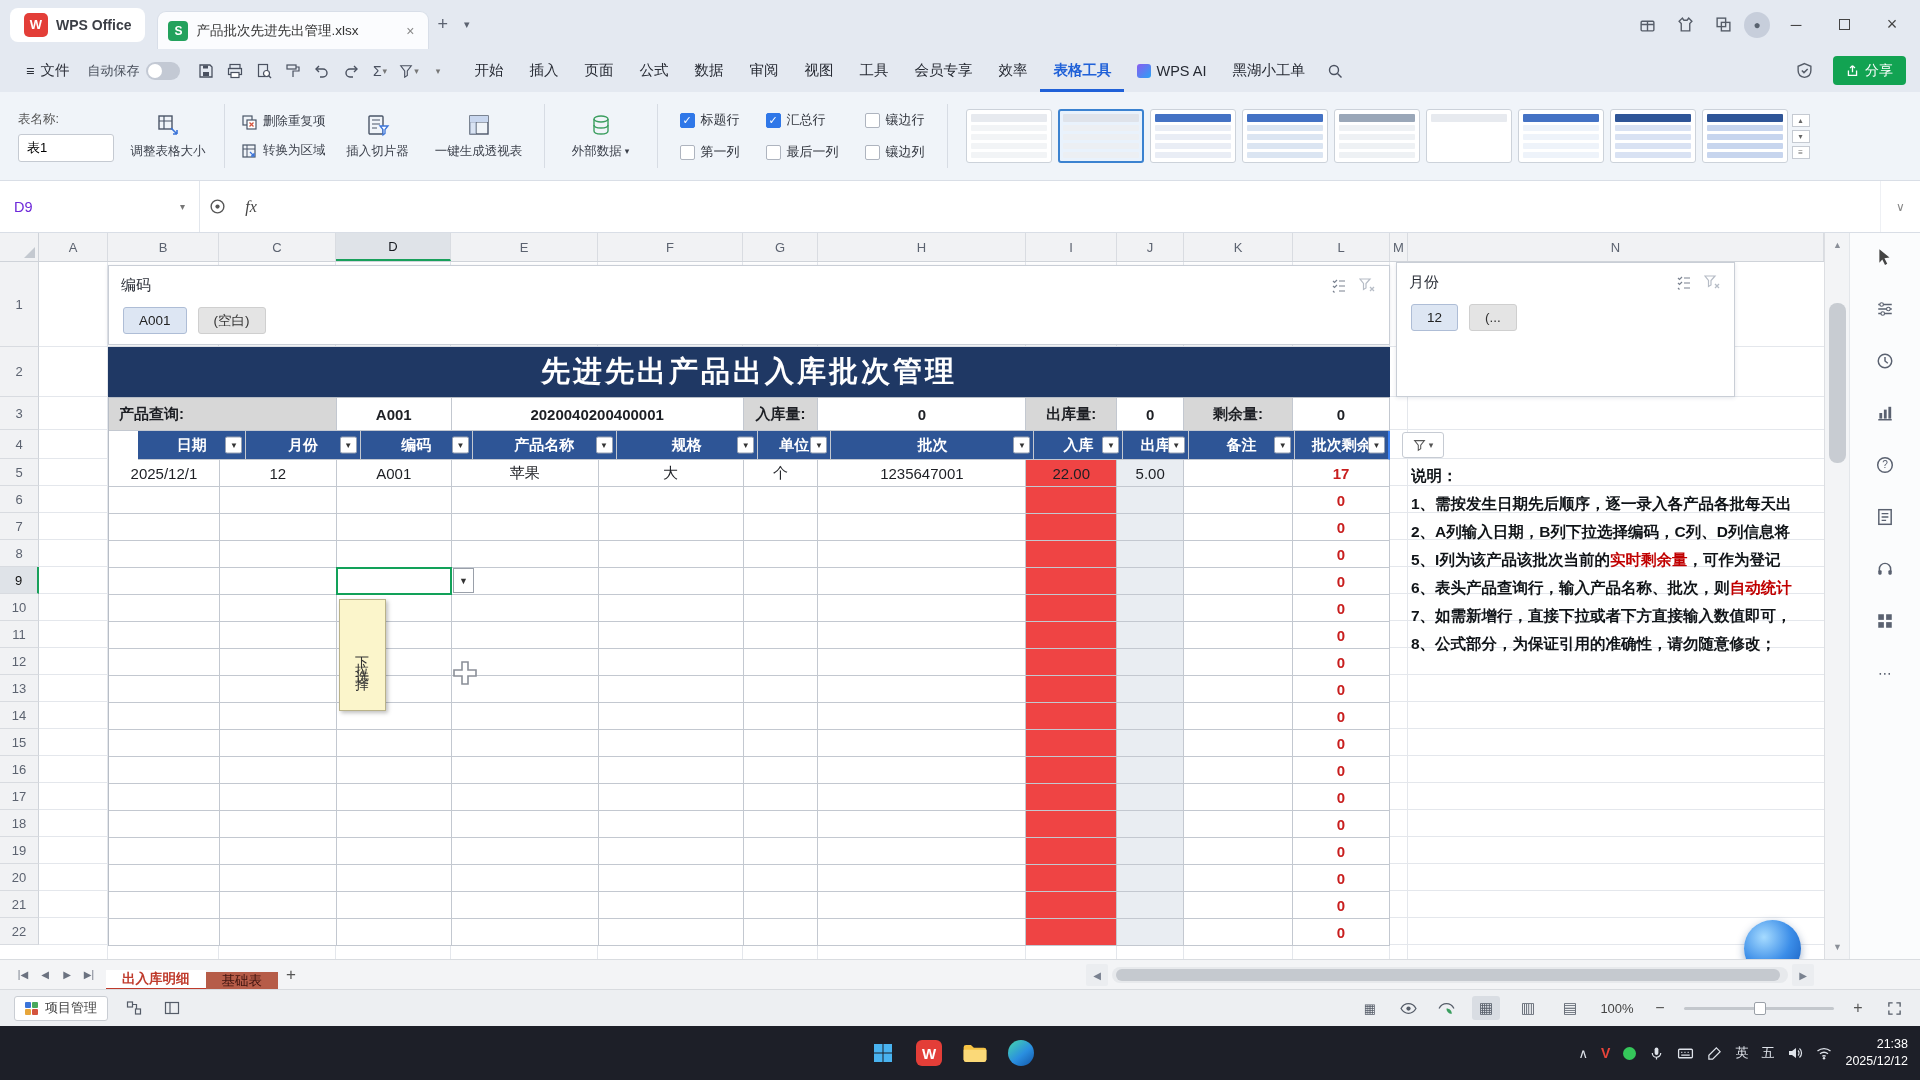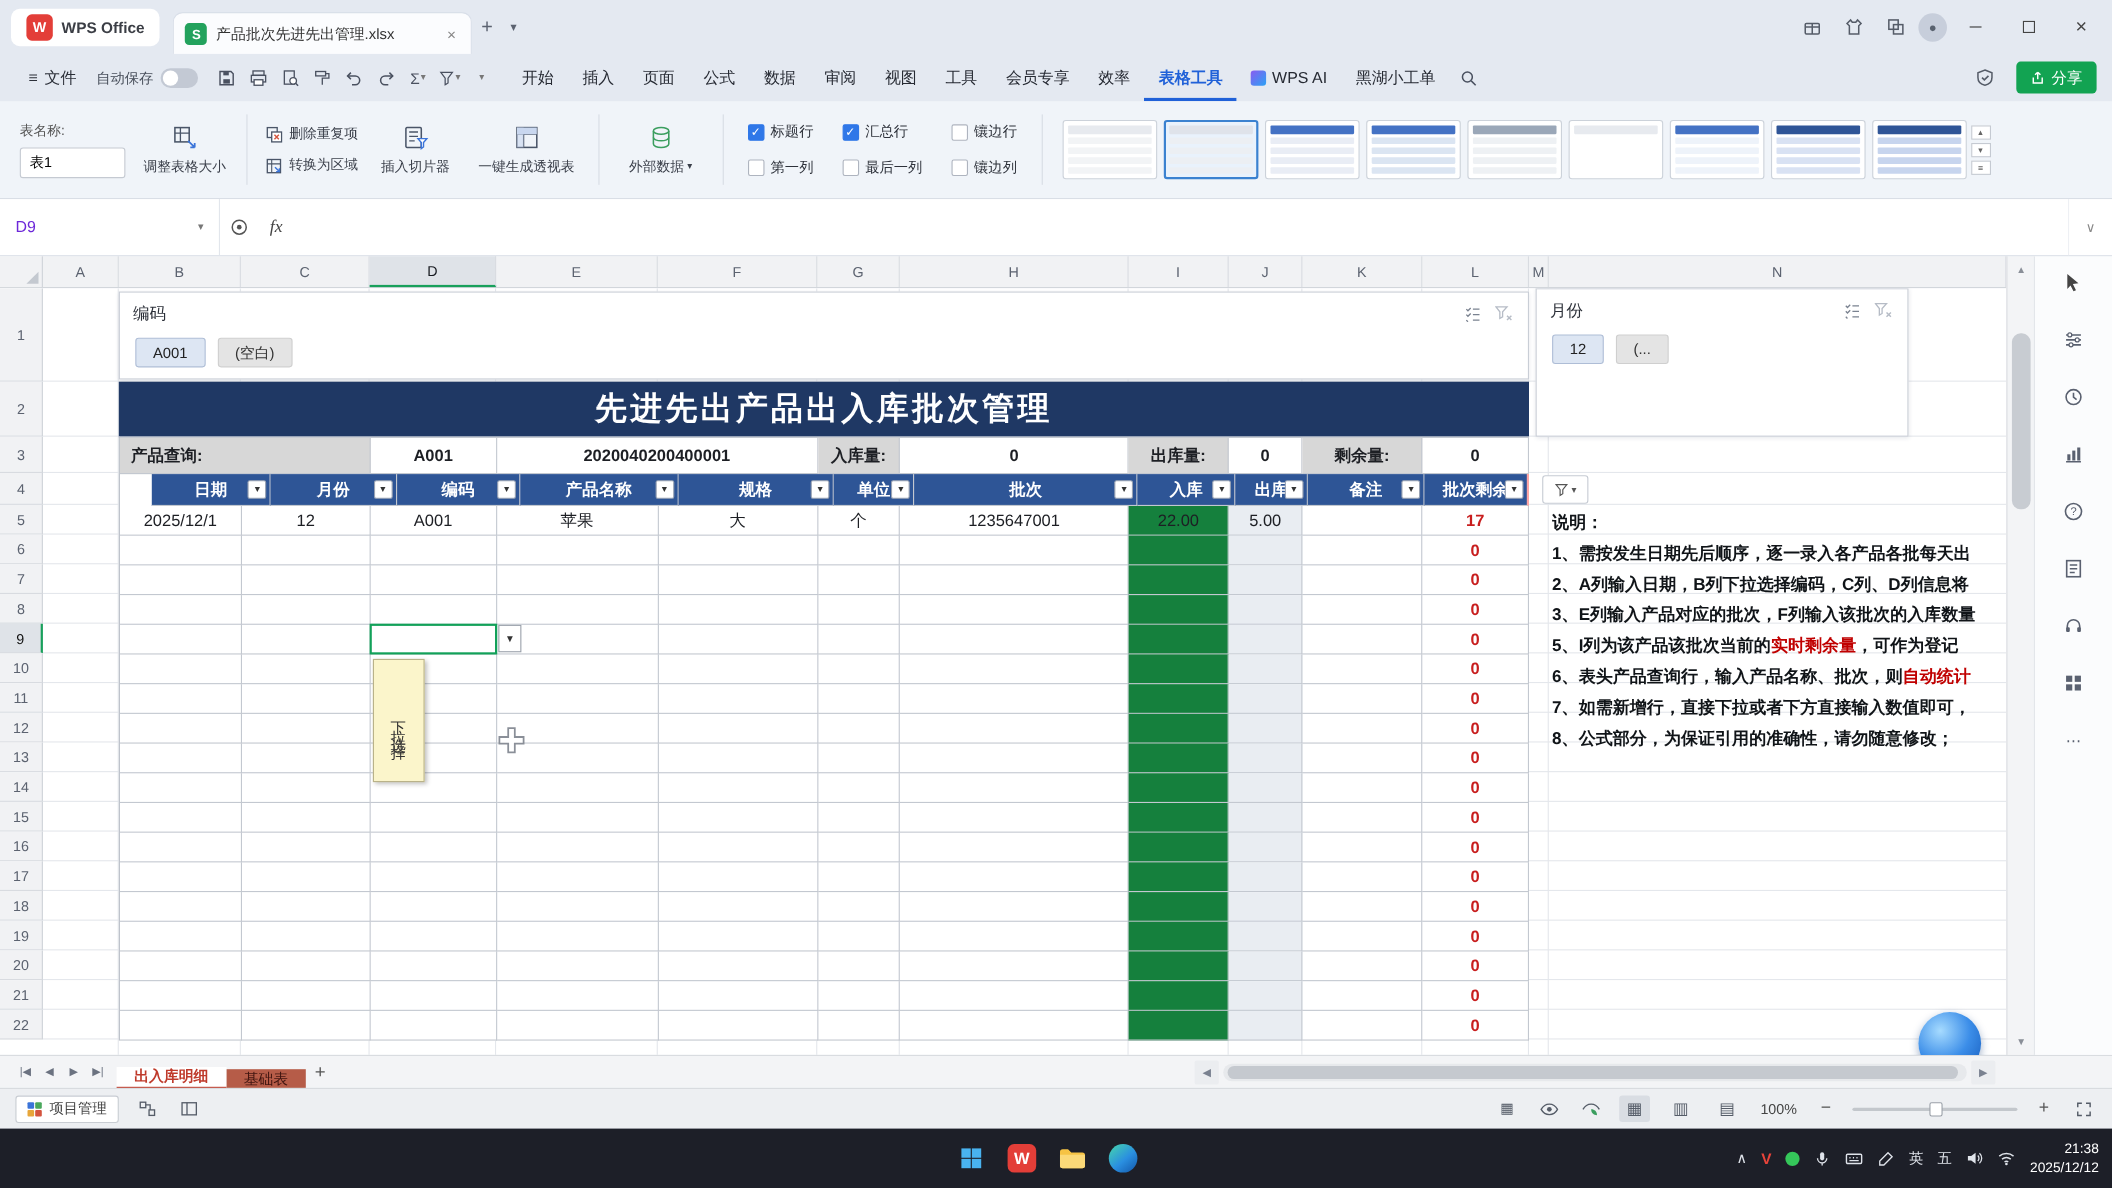--- a/index.html
+++ b/index.html
@@ -102,22 +102,22 @@
 
 #banner{position:absolute;left:108px;top:85px;width:1282px;height:50px;background:#1f3864;color:#fff;display:flex;align-items:center;justify-content:center;font-size:29px;font-weight:bold;letter-spacing:3px;z-index:3}
 #sheet-table{position:absolute;left:108px;top:135px;width:1282px;background:#fff;border-left:1px solid #b7bdc6;border-top:1px solid #b7bdc6;z-index:3}
 .trow{display:flex}
 .tcell{border-right:1px solid #c3c8d0;border-bottom:1px solid #c3c8d0;display:flex;align-items:center;justify-content:center;font-size:15px;color:#1d1f24;overflow:hidden;white-space:nowrap}
 .q-lbl{background:#d7d7d7;font-weight:bold}
 .q-first{justify-content:flex-start;padding-left:10px}
 .q-val{font-weight:bold}
 .hd{background:#2e5596;color:#fff;font-weight:bold;position:relative}
 .hd .dd{position:absolute;right:3px;top:50%;transform:translateY(-50%);width:17px;height:17px;background:#fff;border:1px solid #98a2b3;border-radius:2px;display:flex;align-items:center;justify-content:center;font-size:8px;color:#333}
-.hd.red-edge{border-right:2px solid #fca5a5}
-.c-in{background:#15803d}
+.hd.red-edge{border-right:2px solid #3b82f6}
+.c-in{background:#ef4444}
 .c-out{background:#e9edf2}
 .c-rem{color:#c81e1e;font-weight:bold}
 
 
 #notes{position:absolute;left:1411px;top:200px;width:412px;overflow:hidden;white-space:nowrap;z-index:3}
 .nline{height:28px;line-height:28px;font-size:15.5px;font-weight:bold;color:#101418}
 .nline .red{color:#c00000}
 
 
 #sel-cell{position:absolute;left:336px;top:305px;width:116px;height:28px;border:2px solid #12a159;z-index:5}
@@ -948,21 +948,20 @@
     <svg width="13" height="13" viewBox="0 0 16 16">
         <path d="M2 2h12L9.5 7.5V12l-3 2V7.5z" fill="none" stroke="#555" stroke-width="1.3"></path>
       </svg>
       <span>▾</span>
   </div>
 
   <div id="notes">
       <div class="nline">说明：</div>
       <div class="nline"><span>1、需按发生日期先后顺序，逐一录入各产品各批每天出</span></div>
       <div class="nline"><span>2、A列输入日期，B列下拉选择编码，C列、D列信息将</span></div>
-      <div class="nline"><span>3、E列输入产品对应的批次，F列输入该批次的入库数量</span></div>
       <div class="nline"><span>5、I列为该产品该批次当前的</span><span class="red">实时剩余量</span><span>，可作为登记</span></div>
       <div class="nline"><span>6、表头产品查询行，输入产品名称、批次，则</span><span class="red">自动统计</span></div>
       <div class="nline"><span>7、如需新增行，直接下拉或者下方直接输入数值即可，</span></div>
       <div class="nline"><span>8、公式部分，为保证引用的准确性，请勿随意修改；</span></div>
     </div>
 
   <div id="sel-cell"></div>
   <div id="dd-btn">▼</div>
   <div id="dd-tip">下拉选择</div>
   <div id="cell-cursor">

